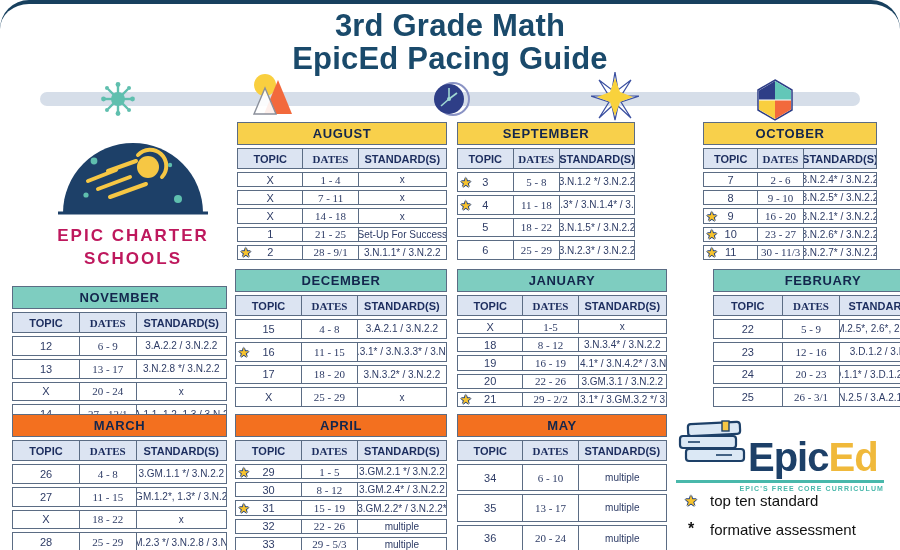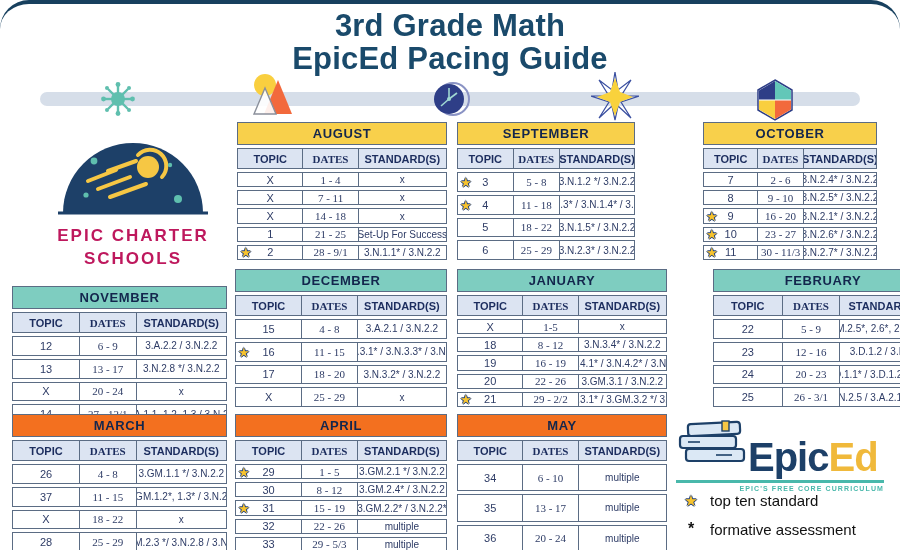--- a/index.html
+++ b/index.html
@@ -470,21 +470,21 @@
     <div class="rows">
     <div class="trow">
       <div class="tcell topic">
               <span>26</span>
             </div>
       <div class="tcell dates">4 - 8</div>
       <div class="tcell stds">3.GM.1.1 */ 3.N.2.2</div>
     </div>
     <div class="trow">
       <div class="tcell topic">
-              <span>37</span>
+              <span>27</span>
             </div>
       <div class="tcell dates">11 - 15</div>
       <div class="tcell stds">3.GM.1.2*, 1.3* / 3.N.2.2</div>
     </div>
     <div class="trow">
       <div class="tcell topic">
               <span>X</span>
             </div>
       <div class="tcell dates">18 - 22</div>
       <div class="tcell stds">x</div>

